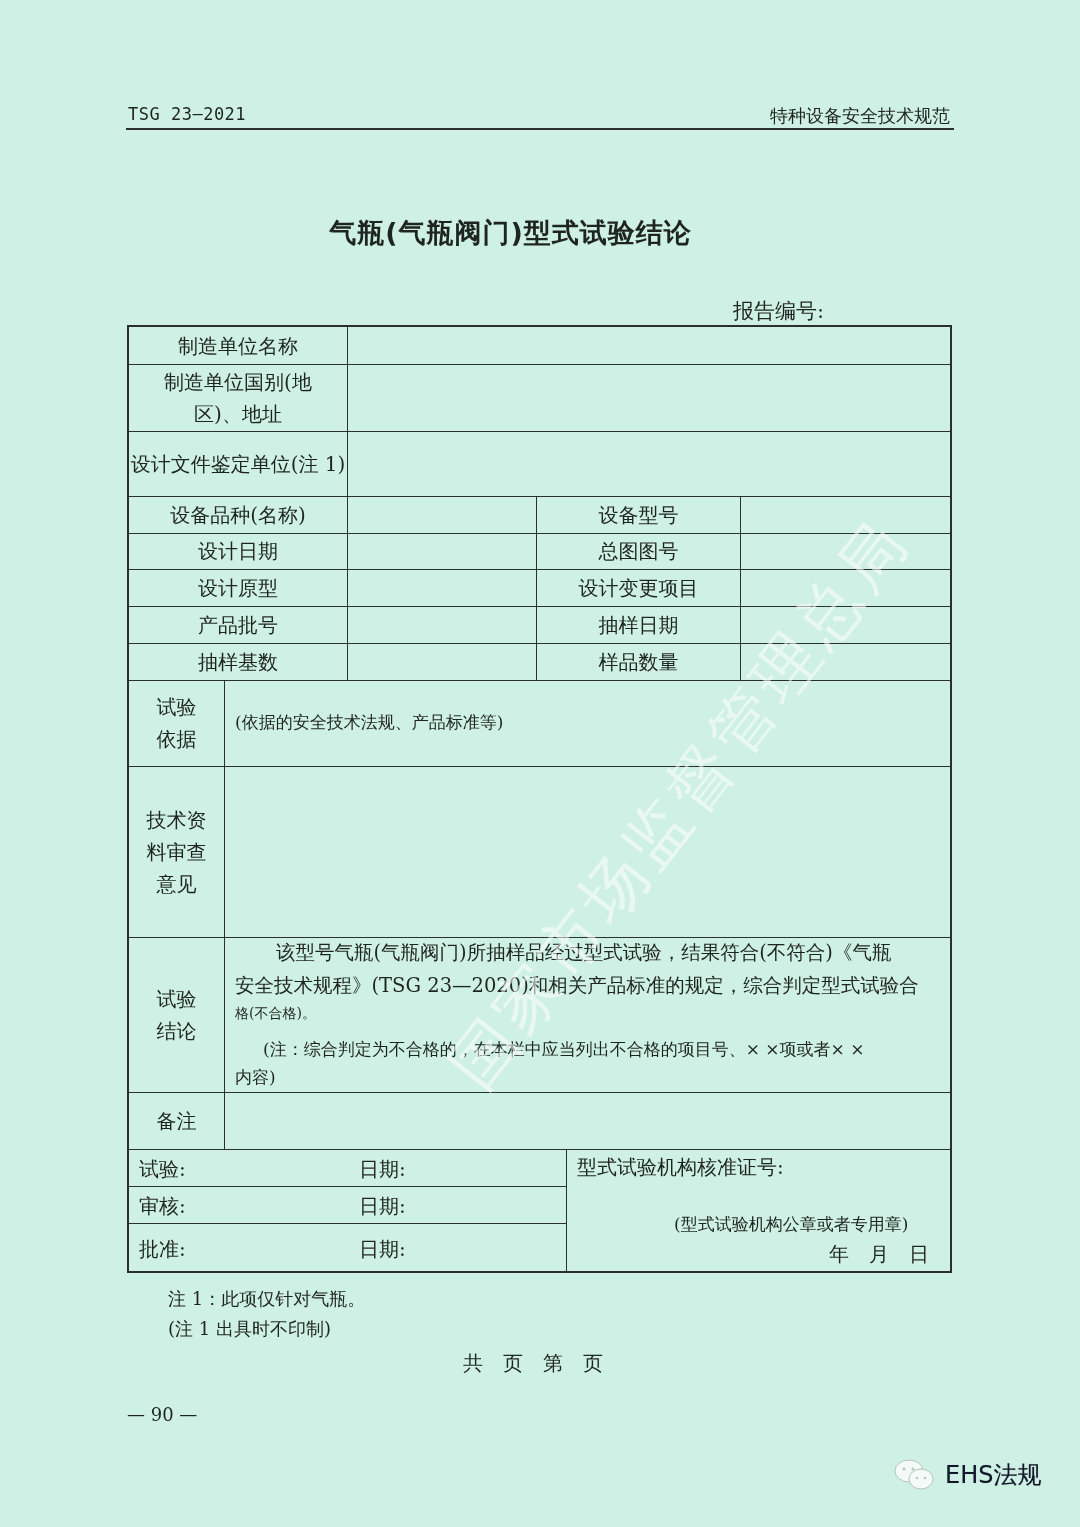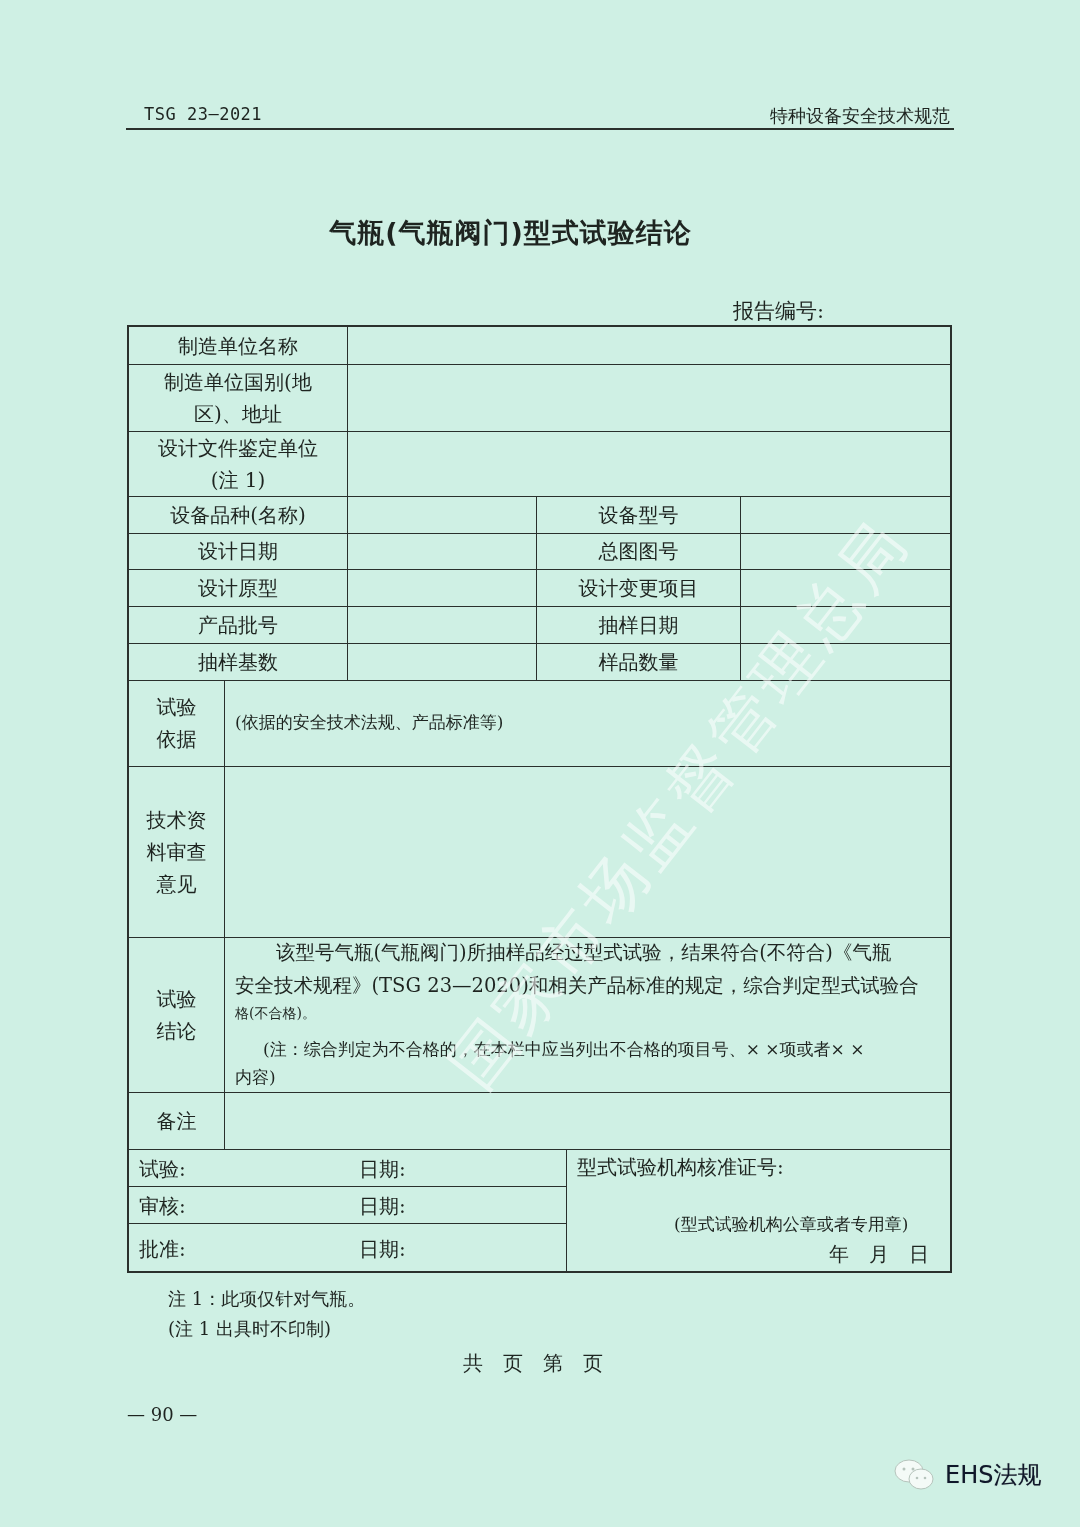--- a/index.html
+++ b/index.html
@@ -3,21 +3,21 @@
 <meta charset="utf-8">
 <style>
   html, body { margin:0; padding:0; }
   body {
     width:1080px; height:1527px; overflow:hidden; position:relative;
     background:#cff0e4;
     font-family:"DejaVu Serif","Liberation Serif",serif;
     color:#1e2420;
   }
   .abs { position:absolute; }
-  .hdr-left { left:128px; top:104px; font-family:"DejaVu Sans Mono","Liberation Mono",monospace; font-size:17px; letter-spacing:0.5px;margin-left:16px; }
+  .hdr-left { left:128px; top:104px; font-family:"DejaVu Sans Mono","Liberation Mono",monospace; font-size:17px; letter-spacing:0.5px; }
   .hdr-right { right:130px; top:104px; font-family:"DejaVu Sans","Liberation Sans",sans-serif; font-size:18px; font-weight:normal; }
   .hdr-rule { left:126px; top:128px; width:828px; height:0; border-top:2px solid #2a302c; }
   .title { left:0; width:1021px; top:215px; text-align:center; font-family:"DejaVu Sans","Liberation Sans",sans-serif; font-size:27px; font-weight:bold; letter-spacing:1px; }
   .report-no { left:733px; top:297px; font-size:21px; }
 
   .frame { left:127px; top:325px; width:825px; height:948px; border:2px solid #2a302c; box-sizing:border-box; }
   .hl { position:absolute; height:0; border-top:1.5px solid #2a302c; }
   .vl { position:absolute; width:0; border-left:1.5px solid #2a302c; }
   .cell { position:absolute; display:flex; align-items:center; justify-content:center; text-align:center; font-size:20px; line-height:32px; }
   .txt { position:absolute; font-size:20px; }
@@ -65,21 +65,21 @@
 
   <div class="cell" style="left:0;top:0;width:218px;height:37px">制造单位名称</div>
   <div class="cell" style="left:219px;top:0;width:604px;height:37px"></div>
 
   <div class="cell" style="left:0;top:37px;width:218px;height:67px;flex-direction:column">
     <span>制造单位国别(地</span>
     <span>区)、地址</span>
   </div>
   <div class="cell" style="left:219px;top:37px;width:604px;height:67px"></div>
 
-  <div class="cell" style="left:0;top:104px;width:218px;height:65px;flex-direction:column">
+  <div class="cell" style="left:0;top:104px;width:218px;height:65px;flex-direction:row">
     <span>设计文件鉴定单位</span>
     <span>(注 1)</span>
   </div>
   <div class="cell" style="left:219px;top:104px;width:604px;height:65px"></div>
 
   <div class="cell" style="left:0;top:169px;width:218px;height:37px">设备品种(名称)</div>
   <div class="cell" style="left:219px;top:169px;width:188px;height:37px"></div>
   <div class="cell" style="left:408px;top:169px;width:203px;height:37px">设备型号</div>
   <div class="cell" style="left:612px;top:169px;width:211px;height:37px"></div>
 

